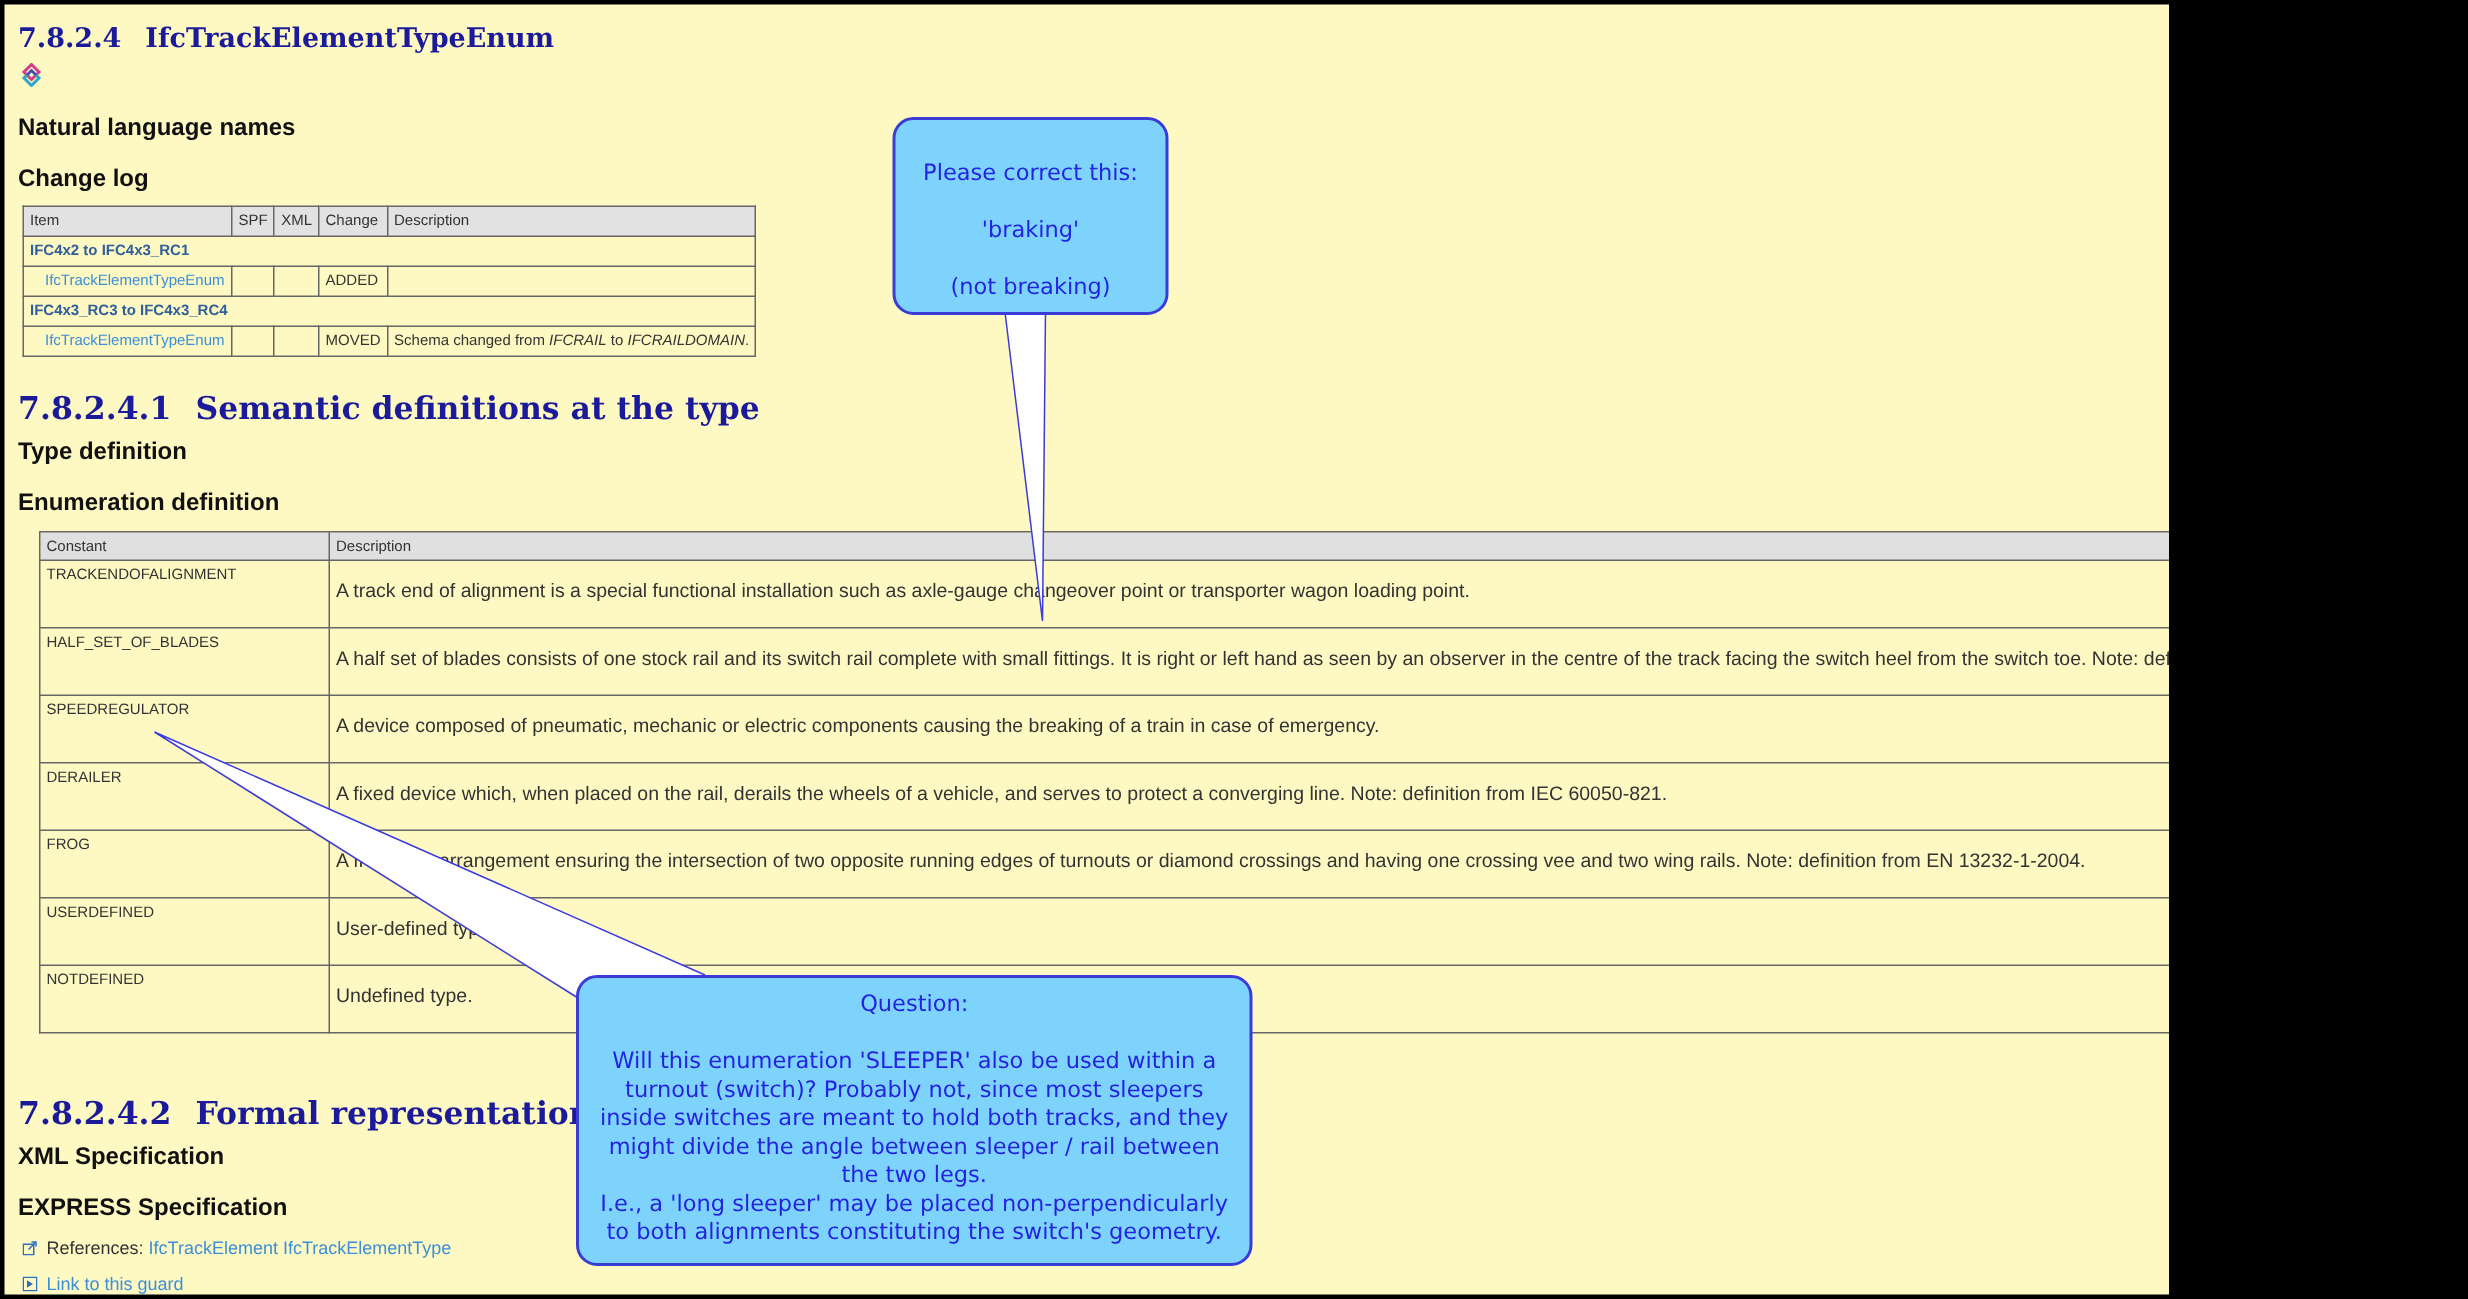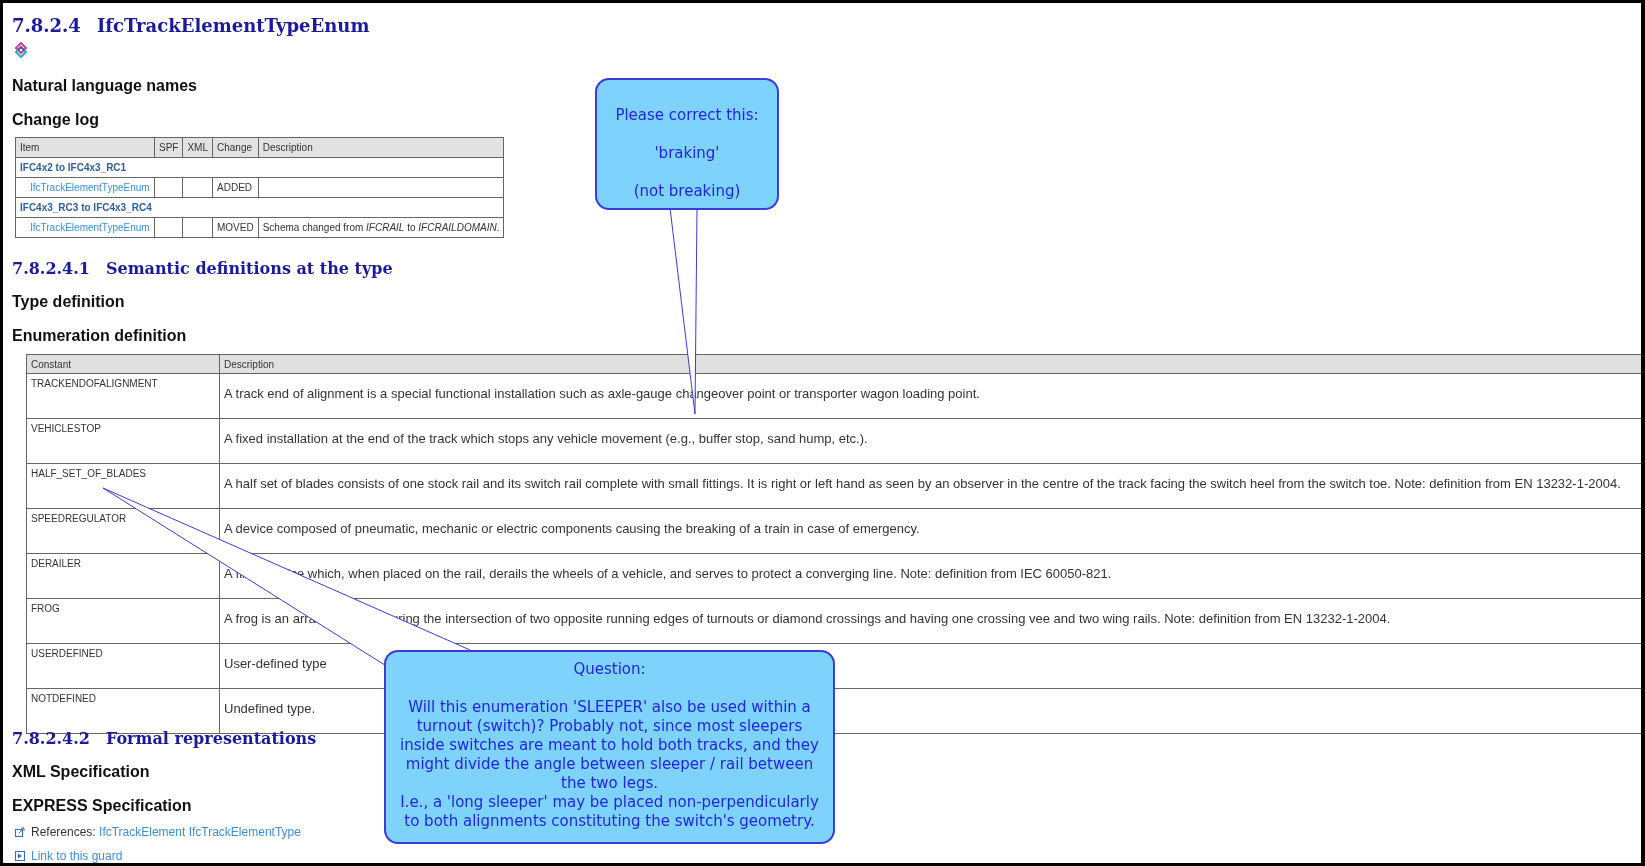--- a/index.html
+++ b/index.html
@@ -1,18 +1,18 @@
 <!DOCTYPE html>
 <html><head>
 <meta charset="utf-8">
 <style>
   html, body { margin:0; padding:0; }
   body { width:1645px; height:866px; position:relative; overflow:hidden; background:#000; font-family:"Liberation Sans", sans-serif; }
-  .page { position:absolute; left:3px; top:3px; width:1638px; height:860px; background:#ffffff; overflow:hidden; }
-  .h-sec { position:absolute; color:#1a1a9a; font-family:"DejaVu Serif", serif; font-weight:bold; font-size:16px; margin:0; white-space:nowrap; }
+  .page { position:absolute; left:3px; top:3px; width:1443px; height:860px; background:#fef9c3; overflow:hidden; }
+  .h-sec { position:absolute; color:#1a1a9a; font-family:"DejaVu Serif", serif; font-weight:bold; font-size:21px; margin:0; white-space:nowrap; }
   .h-sec .num { margin-right:16px; }
   .h-sub { position:absolute; color:#111; font-weight:bold; font-size:16px; margin:0; white-space:nowrap; }
   .logo { position:absolute; left:10px; top:39px; width:16px; height:16px; }
   table { border-collapse:collapse; }
   .chg { position:absolute; left:12px; top:134px; font-size:10px; color:#333; }
   .chg td, .chg th { border:1px solid #666; padding:0 4px; height:19px; text-align:left; font-weight:normal; white-space:nowrap; }
   .chg th { background:#e2e2e2; }
   .chg .grp { color:#2f5f9a; font-weight:bold; }
   .chg .lnk { color:#3a8fd8; padding-left:14px; }
   .enum { position:absolute; left:23px; top:351px; width:1618px; font-size:13px; color:#333; }
@@ -88,24 +88,20 @@
     <tbody>
         <tr>
       <th style="width:184px">Constant</th>
       <th>Description</th>
     </tr>
     <tr>
           <td class="c">TRACKENDOFALIGNMENT</td>
           <td class="d">A track end of alignment is a special functional installation such as axle-gauge changeover point or transporter wagon loading point.</td>
         </tr>
     <tr>
-          <td class="c">VEHICLESTOP</td>
-          <td class="d">A fixed installation at the end of the track which stops any vehicle movement (e.g., buffer stop, sand hump, etc.).</td>
-        </tr>
-    <tr>
           <td class="c">HALF_SET_OF_BLADES</td>
           <td class="d">A half set of blades consists of one stock rail and its switch rail complete with small fittings. It is right or left hand as seen by an observer in the centre of the track facing the switch heel from the switch toe. Note: definition from EN 13232-1-2004.</td>
         </tr>
     <tr>
           <td class="c">SPEEDREGULATOR</td>
           <td class="d">A device composed of pneumatic, mechanic or electric components causing the breaking of a train in case of emergency.</td>
         </tr>
     <tr>
           <td class="c">DERAILER</td>
           <td class="d">A fixed device which, when placed on the rail, derails the wheels of a vehicle, and serves to protect a converging line. Note: definition from IEC 60050-821.</td>

